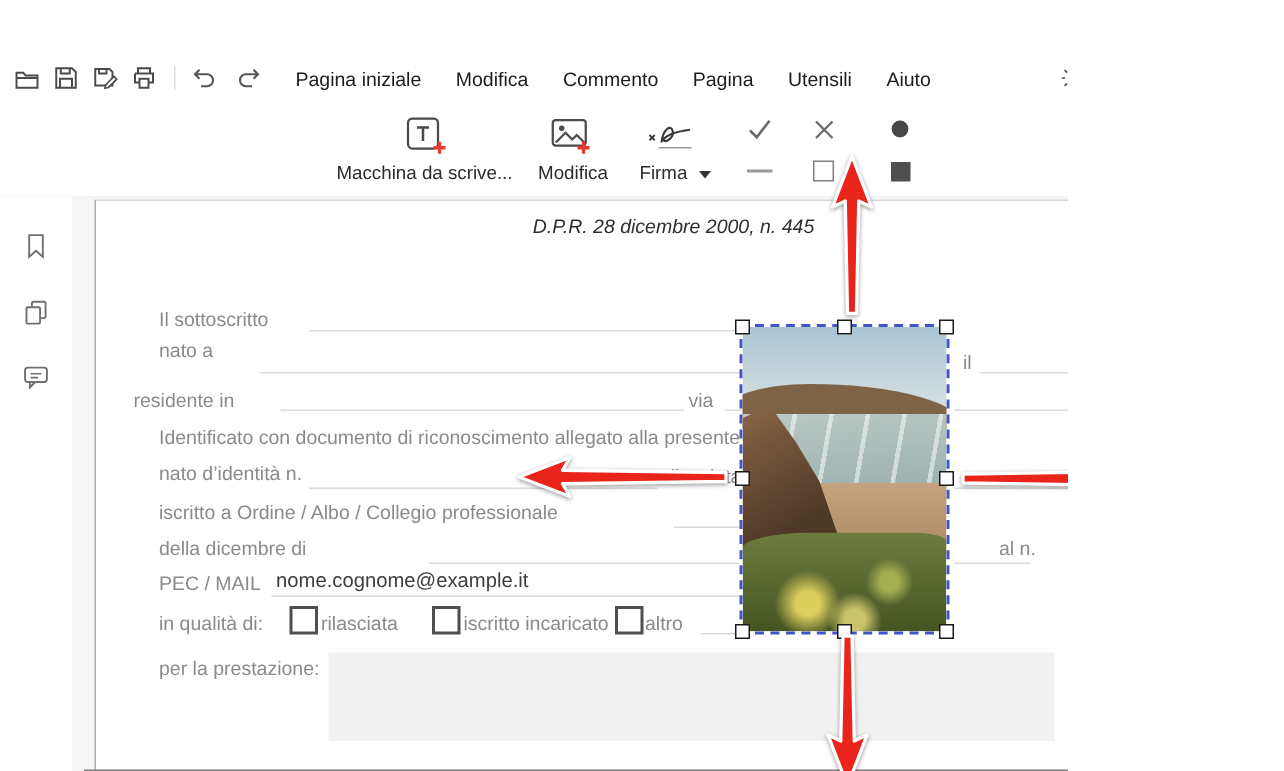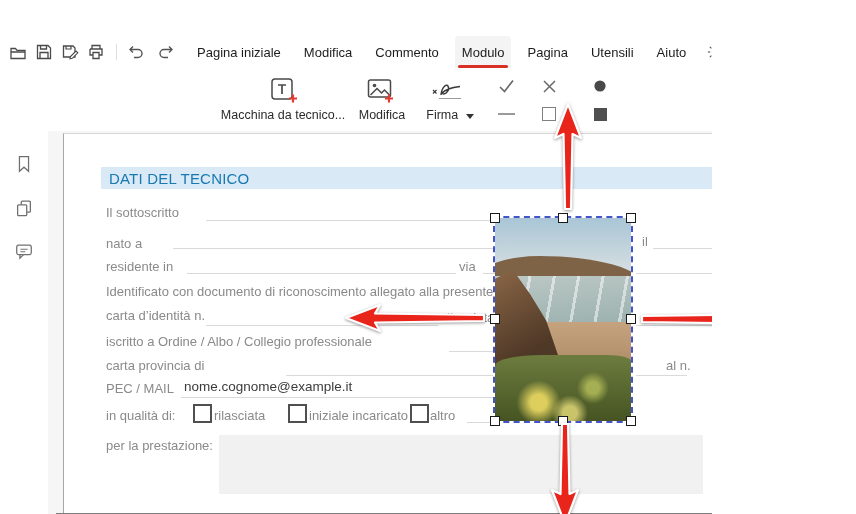--- a/index.html
+++ b/index.html
@@ -116,21 +116,20 @@
     <div class="qbtn" style="left:154px">
       <svg width="18" height="18" viewBox="0 0 18 18">
         <path d="M12 3.5 L15 6.5 L12 9.5 M15 6.5 H7 a4 4 0 0 0 0 8 H11" fill="none" stroke="#555" stroke-width="1.4"></path>
       </svg>
     </div>
 
     <nav class="menus">
       <div class="menu-item">Pagina iniziale</div>
       <div class="menu-item">Modifica</div>
       <div class="menu-item">Commento</div>
-      <div class="menu-item active">Modulo</div>
       <div class="menu-item">Pagina</div>
       <div class="menu-item">Utensili</div>
       <div class="menu-item">Aiuto</div>
     </nav>
 
     <div class="wctl">
       <div style="display:flex;align-items:center;gap:3px">
         <svg width="18" height="18" viewBox="0 0 24 24">
           <circle cx="12" cy="12" r="3.4" fill="none" stroke="#4a4a4a" stroke-width="1.4"></circle>
           <g stroke="#4a4a4a" stroke-width="1.4">
@@ -167,21 +166,21 @@
   </header>
 
   <div class="ribbon">
     <div class="abs" style="left:269px;top:8px">
       <svg width="30" height="29" viewBox="0 0 30 29">
         <rect x="3" y="3" width="20" height="20" rx="3" fill="none" stroke="#4a4a4a" stroke-width="1.5"></rect>
         <path d="M9 9 h8 M13 9 v9" fill="none" stroke="#4a4a4a" stroke-width="1.7"></path>
         <path d="M20 22.5 h8 M24 18.5 v8" stroke="#e23c32" stroke-width="2.2"></path>
       </svg>
     </div>
-    <div class="rb-label" style="left:215px;width:136px">Macchina da tecnico...</div>
+    <div class="rb-label" style="left:215px;width:136px">Macchina da scrive...</div>
 
     <div class="abs" style="left:366px;top:9px">
       <svg width="30" height="28" viewBox="0 0 30 28">
         <rect x="2.5" y="3" width="22" height="17" rx="2" fill="none" stroke="#4a4a4a" stroke-width="1.5"></rect>
         <circle cx="8.5" cy="8.5" r="1.8" fill="#4a4a4a"></circle>
         <path d="M4.5 18 L11 11.5 L15.5 16 L18.5 13 L23.5 18" fill="none" stroke="#4a4a4a" stroke-width="1.5"></path>
         <path d="M19 21.5 h8 M23 17.5 v8" stroke="#e23c32" stroke-width="2.2"></path>
       </svg>
     </div>
     <div class="rb-label" style="left:344px;width:76px">Modifica</div>
@@ -241,66 +240,64 @@
         <rect x="3" y="4.5" width="16" height="10.5" rx="2" fill="none" stroke="#707070" stroke-width="1.4"></rect>
         <path d="M6.5 15 v4 l4 -4" fill="none" stroke="#707070" stroke-width="1.4"></path>
         <path d="M7 9 h8 M7 11.8 h5.5" stroke="#707070" stroke-width="1.2"></path>
       </svg>
     </div>
   </aside>
 
   <div class="doc-area"></div>
 
   <div class="page">
-
-    <div class="sec-bar" style="top:33px">
-      <div class="sec-title">DATI DEL TECNICO</div>
-    </div>
+    <div class="doc-note">D.P.R. 28 dicembre 2000, n. 445</div>
+
 
     <div class="flabel" style="left:42px;top:71px">Il sottoscritto</div>
     <div class="fline" style="left:142px;top:86px;width:287px"></div>
 
-    <div class="flabel" style="left:42px;top:102px">nato a</div>
+    <div class="flabel" style="left:42px;top:92px">nato a</div>
     <div class="fline" style="left:109px;top:114px;width:320px"></div>
     <div class="flabel" style="left:578px;top:100px">il</div>
     <div class="fline" style="left:589px;top:114px;width:134px"></div>
 
-    <div class="flabel" style="left:42px;top:125px">residente  in</div>
+    <div class="flabel" style="left:25px;top:125px">residente  in</div>
     <div class="fline" style="left:123px;top:139px;width:269px"></div>
     <div class="flabel" style="left:395px;top:125px">via</div>
     <div class="fline" style="left:419px;top:139px;width:12px"></div>
     <div class="fline" style="left:572px;top:139px;width:95px"></div>
     <div class="flabel" style="left:674px;top:125px">n.</div>
     <div class="fline" style="left:689px;top:139px;width:34px"></div>
 
     <div class="flabel" style="left:42px;top:150px;width:388px;overflow:hidden">Identificato con documento di riconoscimento allegato alla presente dich</div>
 
-    <div class="flabel" style="left:42px;top:174px">carta d’identità n.</div>
+    <div class="flabel" style="left:42px;top:174px">nato d’identità n.</div>
     <div class="fline" style="left:142px;top:191px;width:232px"></div>
     <div class="flabel" style="left:379px;top:176px">rilasciata</div>
     <div class="fline" style="left:572px;top:191px;width:151px"></div>
 
     <div class="flabel" style="left:42px;top:200px">iscritto a Ordine / Albo / Collegio professionale</div>
     <div class="fline" style="left:385px;top:217px;width:44px"></div>
 
-    <div class="flabel" style="left:42px;top:224px">carta  provincia  di</div>
+    <div class="flabel" style="left:42px;top:224px">della  dicembre  di</div>
     <div class="fline" style="left:222px;top:241px;width:207px"></div>
     <div class="fline" style="left:572px;top:241px;width:51px"></div>
     <div class="flabel" style="left:602px;top:224px">al  n.</div>
     <div class="fline" style="left:659px;top:241px;width:64px"></div>
 
     <div class="flabel" style="left:42px;top:247px">PEC / MAIL</div>
     <div class="fvalue" style="left:120px;top:245px">nome.cognome@example.it</div>
     <div class="fline" style="left:117px;top:263px;width:312px"></div>
 
     <div class="flabel" style="left:42px;top:274px">in qualità di:</div>
     <div class="cbox" style="left:129px;top:270px"></div>
     <div class="flabel" style="left:150px;top:274px">rilasciata</div>
     <div class="cbox" style="left:224px;top:270px"></div>
-    <div class="flabel" style="left:245px;top:274px">iniziale incaricato</div>
+    <div class="flabel" style="left:245px;top:274px">iscritto incaricato</div>
     <div class="cbox" style="left:346px;top:270px"></div>
     <div class="flabel" style="left:366px;top:274px">altro</div>
     <div class="fline" style="left:403px;top:288px;width:26px"></div>
 
     <div class="flabel" style="left:42px;top:304px">per la prestazione:</div>
     <div class="textarea-field" style="left:155px;top:301px;width:484px;height:59px"></div>
 
 
     <div class="img-sel">
       <div class="ph">

